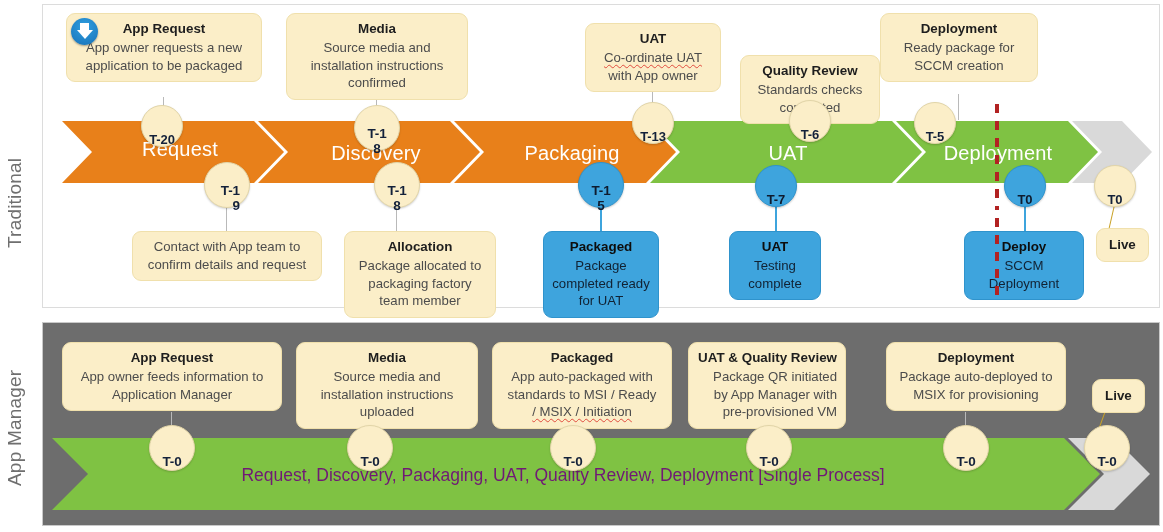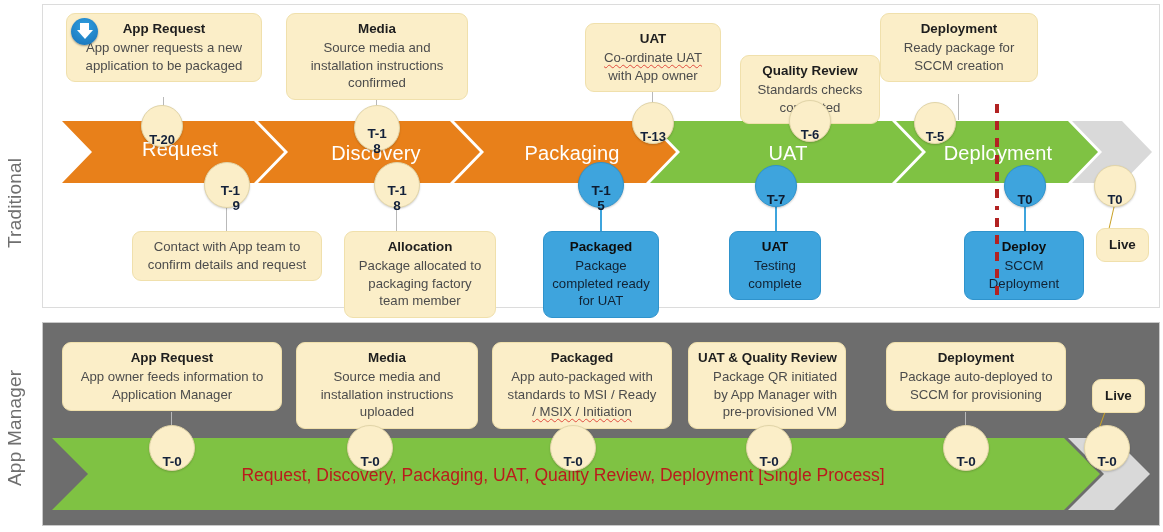--- a/index.html
+++ b/index.html
@@ -139,21 +139,21 @@
     font-size:20px;
     letter-spacing:.2px;
     white-space:nowrap;
     transform:translate(-50%,-50%);
     pointer-events:none;
   }
 
   
   #bottom-band-label{
     position:absolute;
-    color:#b91c1c;
+    color:#701a75;
     font-size:17.5px;
     white-space:nowrap;
     transform:translate(-50%,-50%);
     z-index:5;
   }
 
   
   .red-dash{
     position:absolute;
     width:4px;
@@ -332,21 +332,21 @@
     <span>App auto-packaged with</span><br>
     <span>standards to MSI / Ready</span><br>
     <span class="sq">/ MSIX / Initiation</span>
   </div>
   <div class="note" style="left:688px;top:342px;width:158px;text-align:right;">
     <span class="t">UAT &amp; Quality Review</span>
     <span>Package QR initiated by App Manager with pre-provisioned VM</span>
   </div>
   <div class="note" style="left:886px;top:342px;width:180px;">
     <span class="t">Deployment</span>
-    <span>Package auto-deployed to SCCM for provisioning</span>
+    <span>Package auto-deployed to MSIX for provisioning</span>
   </div>
   <div class="note live" style="left:1092px;top:379px;">
     <span>Live</span>
   </div>
 
   <div class="conn" style="left:171px;top:412px;height:26px;"></div>
   <div class="conn" style="left:369px;top:412px;height:26px;"></div>
   <div class="conn" style="left:572px;top:412px;height:26px;"></div>
   <div class="conn" style="left:768px;top:412px;height:26px;"></div>
   <div class="conn" style="left:965px;top:412px;height:26px;"></div>

